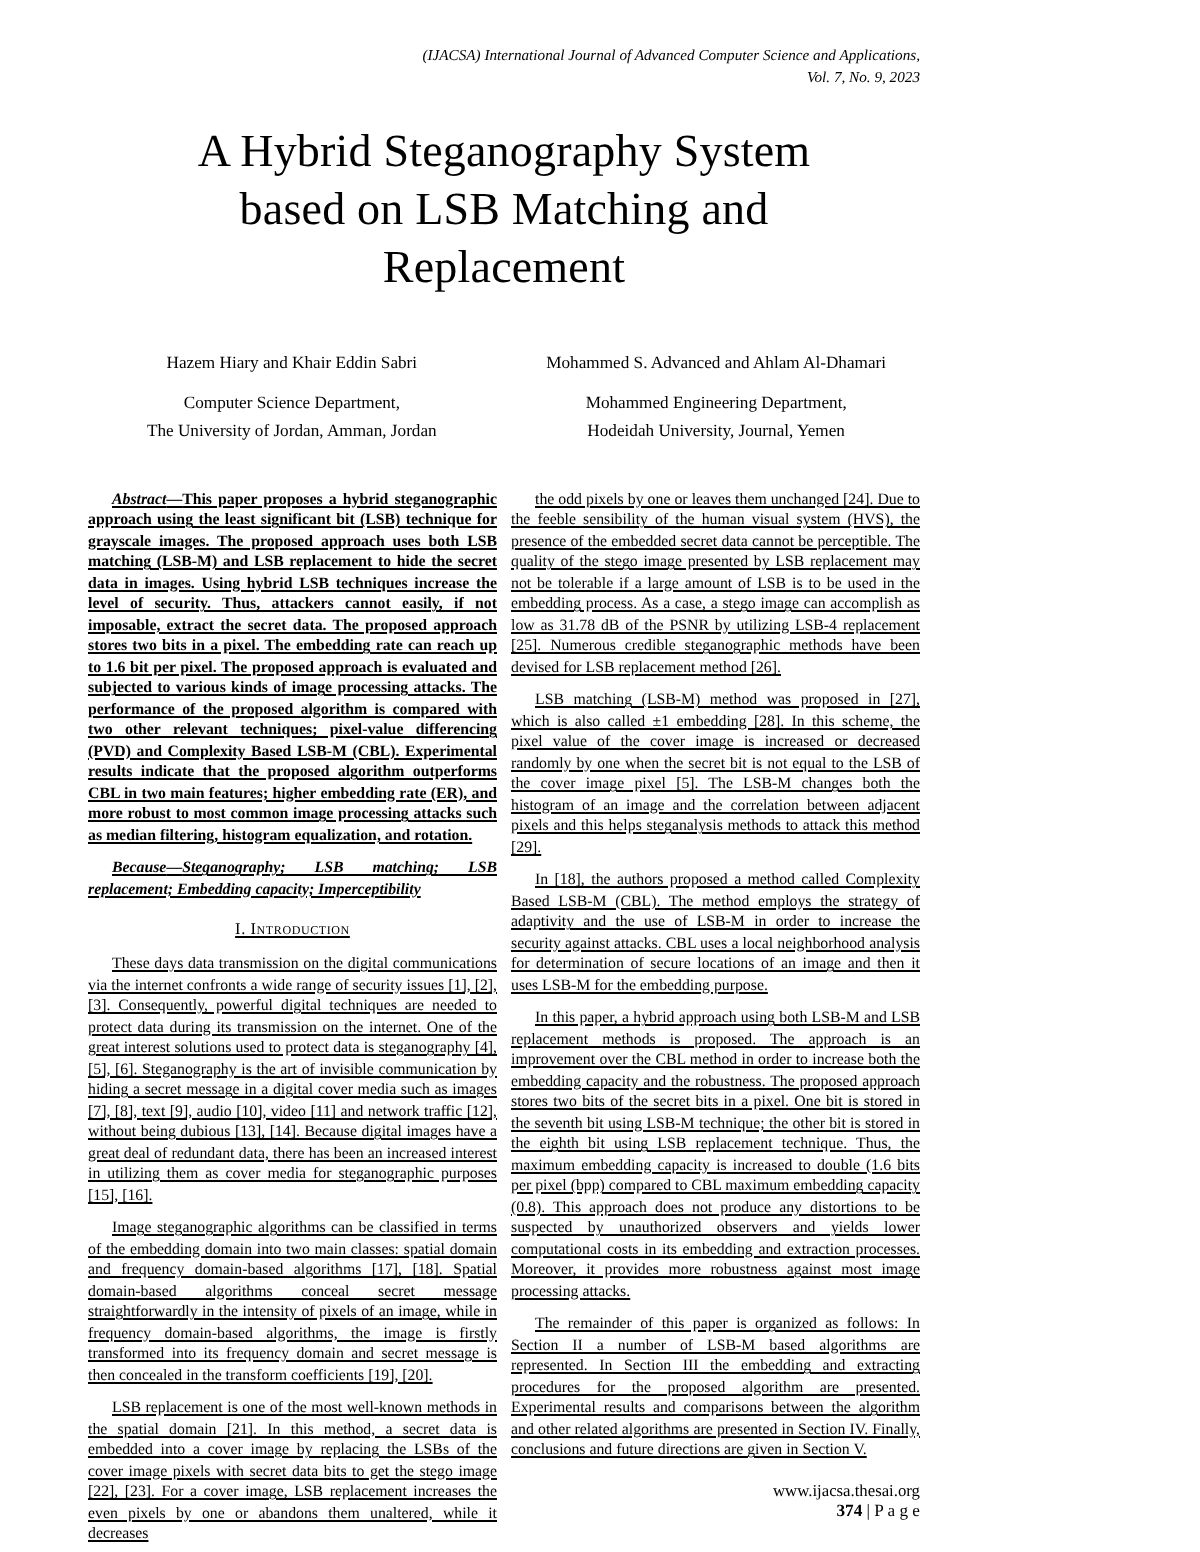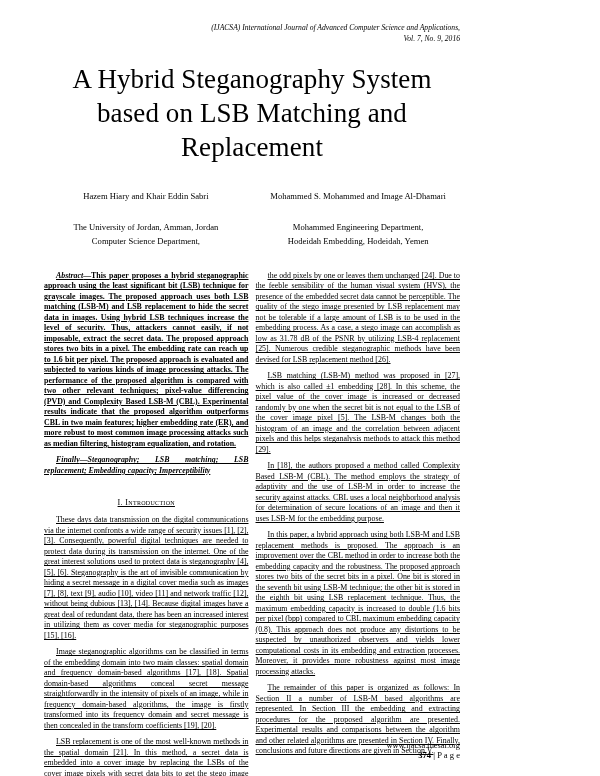--- a/index.html
+++ b/index.html
@@ -24,39 +24,39 @@
   .journal-header {
     text-align: right;
     font-style: italic;
     font-size: 7.6px;
     line-height: 1.45;
     color: #000;
     margin-bottom: 18px;
   }
   .paper-title {
     text-align: center;
-    font-size: 27px;
+    font-size: 23px;
     line-height: 1.26;
     font-weight: normal;
     margin: 6px 28px 26px 28px;
     letter-spacing: 0.1px;
   }
   .authors {
     display: flex;
     justify-content: space-between;
     margin: 0 4px 22px 4px;
   }
   .author-block {
     width: 48%;
     text-align: center;
     font-size: 8.6px;
     line-height: 1.62;
   }
   .author-block .name {
-    margin-bottom: 17px;
+    margin-bottom: 6px;
   }
   .columns {
     display: flex;
     justify-content: space-between;
     column-gap: 7px;
     text-decoration: underline;
   }
   .col {
     width: 245px;
     text-align: justify;
@@ -84,21 +84,21 @@
     text-align: justify;
     margin: 0 0 14px 0;
     text-indent: 12px;
     font-size: 7.9px;
     line-height: 1.33;
   }
   .section-head {
     text-align: center;
     font-variant: small-caps;
     font-size: 8.2px;
-    margin: 22px 0 6px 0;
+    margin: 10px 0 6px 0;
     text-indent: 0;
     letter-spacing: 0.3px;
   }
   .footer {
     position: absolute;
     left: 44px;
     right: 44px;
     bottom: 16px;
     display: flex;
     align-items: flex-end;
@@ -119,44 +119,44 @@
     font-weight: bold;
   }
 </style>
 </head>
 <body>
 
 <div class="page">
 
   <div class="journal-header">
     <div>(IJACSA) International Journal of Advanced Computer Science and Applications,</div>
-    <div>Vol. 7, No. 9, 2016</div>
+    <div>Vol. 7, No. 9, 2023</div>
   </div>
 
   <h1 class="paper-title">A Hybrid Steganography System based on LSB Matching and Replacement</h1>
 
   <div class="authors">
     <div class="author-block">
       <div class="name">Hazem Hiary and Khair Eddin Sabri</div>
+      <div>Computer Science Department,</div>
       <div>The University of Jordan, Amman, Jordan</div>
-      <div>Computer Science Department,</div>
     </div>
     <div class="author-block">
-      <div class="name">Mohammed S. Mohammed and Image Al-Dhamari</div>
+      <div class="name">Mohammed S. Advanced and Ahlam Al-Dhamari</div>
       <div>Mohammed Engineering Department,</div>
-      <div>Hodeidah Embedding, Hodeidah, Yemen</div>
+      <div>Hodeidah University, Journal, Yemen</div>
     </div>
   </div>
 
   <div class="columns">
 
     <div class="col">
       <p class="abstract"><span class="lead">Abstract</span><span>—</span><span>This paper proposes a hybrid steganographic approach using the least significant bit (LSB) technique for grayscale images. The proposed approach uses both LSB matching (LSB-M) and LSB replacement to hide the secret data in images. Using hybrid LSB techniques increase the level of security. Thus, attackers cannot easily, if not imposable, extract the secret data. The proposed approach stores two bits in a pixel. The embedding rate can reach up to 1.6 bit per pixel. The proposed approach is evaluated and subjected to various kinds of image processing attacks. The performance of the proposed algorithm is compared with two other relevant techniques; pixel-value differencing (PVD) and Complexity Based LSB-M (CBL). Experimental results indicate that the proposed algorithm outperforms CBL in two main features; higher embedding rate (ER), and more robust to most common image processing attacks such as median filtering, histogram equalization, and rotation.</span></p>
 
-      <p class="keywords"><span>Finally</span><span>—</span><span>Steganography; LSB matching; LSB replacement; Embedding capacity; Imperceptibility</span></p>
+      <p class="keywords"><span>Because</span><span>—</span><span>Steganography; LSB matching; LSB replacement; Embedding capacity; Imperceptibility</span></p>
 
       <div class="section-head">I.    Introduction</div>
 
       <p>These days data transmission on the digital communications via the internet confronts a wide range of security issues [1], [2], [3]. Consequently, powerful digital techniques are needed to protect data during its transmission on the internet. One of the great interest solutions used to protect data is steganography [4], [5], [6]. Steganography is the art of invisible communication by hiding a secret message in a digital cover media such as images [7], [8], text [9], audio [10], video [11] and network traffic [12], without being dubious [13], [14]. Because digital images have a great deal of redundant data, there has been an increased interest in utilizing them as cover media for steganographic purposes [15], [16].</p>
       <p>Image steganographic algorithms can be classified in terms of the embedding domain into two main classes: spatial domain and frequency domain-based algorithms [17], [18]. Spatial domain-based algorithms conceal secret message straightforwardly in the intensity of pixels of an image, while in frequency domain-based algorithms, the image is firstly transformed into its frequency domain and secret message is then concealed in the transform coefficients [19], [20].</p>
       <p>LSB replacement is one of the most well-known methods in the spatial domain [21]. In this method, a secret data is embedded into a cover image by replacing the LSBs of the cover image pixels with secret data bits to get the stego image [22], [23]. For a cover image, LSB replacement increases the even pixels by one or abandons them unaltered, while it decreases</p>
     </div>
 
     <div class="col">
       <p>the odd pixels by one or leaves them unchanged [24]. Due to the feeble sensibility of the human visual system (HVS), the presence of the embedded secret data cannot be perceptible. The quality of the stego image presented by LSB replacement may not be tolerable if a large amount of LSB is to be used in the embedding process. As a case, a stego image can accomplish as low as 31.78 dB of the PSNR by utilizing LSB-4 replacement [25]. Numerous credible steganographic methods have been devised for LSB replacement method [26].</p>

